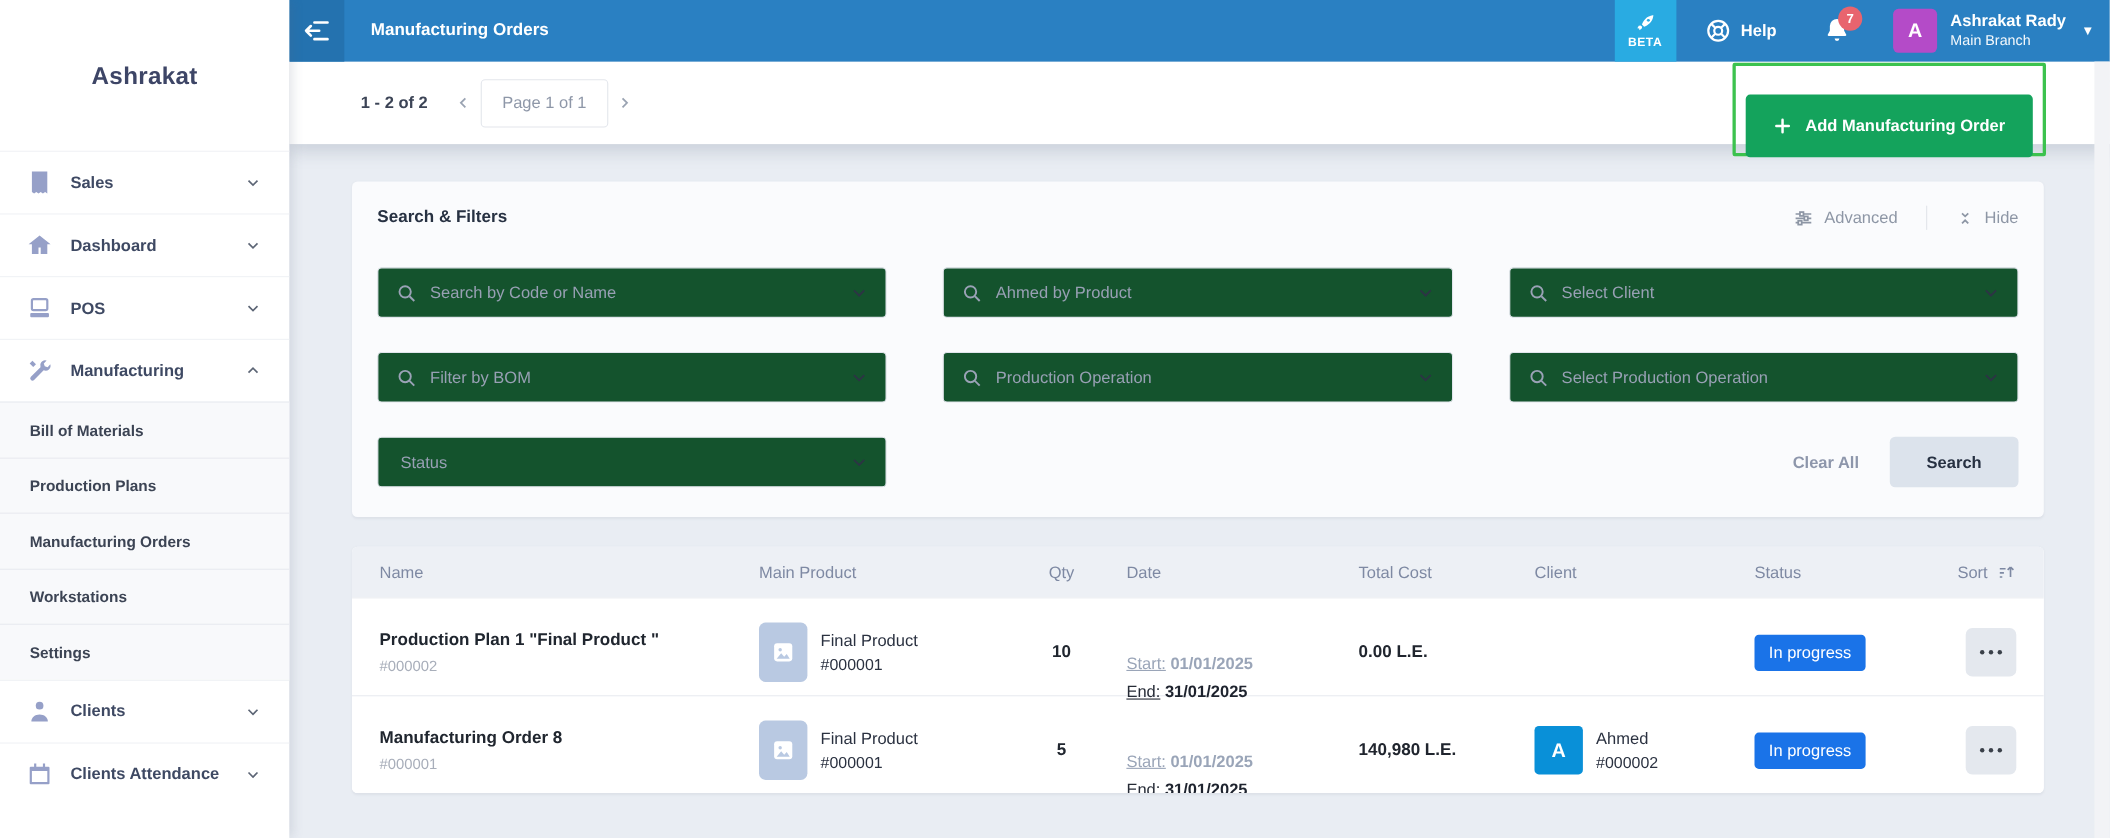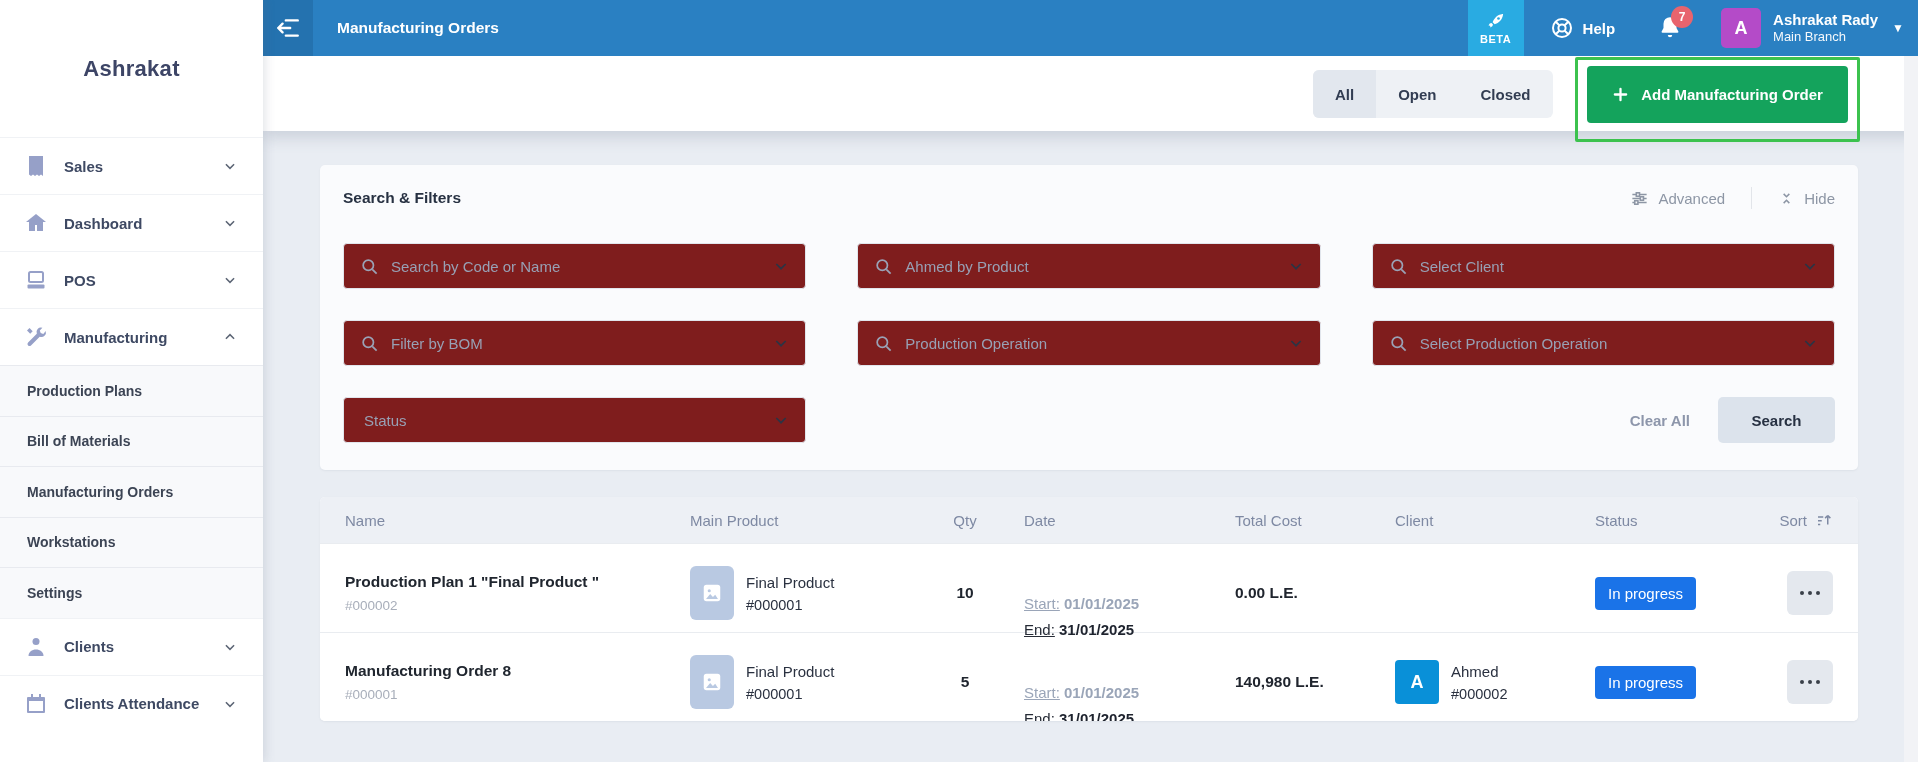--- a/index.html
+++ b/index.html
@@ -55,36 +55,36 @@
   .pg-prev { margin-left:18px; }
   .page-box { min-width:116px; height:44px; border:1px solid #e3e6ec; border-radius:4px; background:#fff;
               display:flex; align-items:center; justify-content:center; font-size:15px; color:#8e97a8; }
   .tabs { position:absolute; left:1050px; top:14px; height:48px; background:#eef1f5; border-radius:6px;
           display:flex; align-items:stretch; overflow:hidden; }
   .tab { padding:0 22px; display:flex; align-items:center; font-size:15px; font-weight:bold; color:#323d52; cursor:pointer; }
   .tab.active { background:#e2e7ee; }
 
   .add-outline { position:absolute; z-index:20; left:1312px; top:57px; width:285px; height:85px;
                  border:3px solid #3cc24e; border-radius:2px; background:transparent; }
-  .add-btn { position:absolute; left:9px; top:6px; width:261px; height:57px; background:#14a35c; border:none;
+  .add-btn { position:absolute; left:9px; top:26px; width:261px; height:57px; background:#14a35c; border:none;
              border-radius:4px; color:#fff; font-size:15px; font-weight:bold; font-family:inherit;
              display:flex; align-items:center; justify-content:center; gap:12px; cursor:pointer; }
 
   .content { padding:34px 60px 0 57px; }
 
   
   .filters-card { background:#fafbfd; border-radius:5px; padding:20px 23px 27px 23px; height:305px;
                   box-shadow:0 1px 2px rgba(120,130,150,.10); }
   .filters-head { display:flex; align-items:center; height:26px; margin-bottom:32px; }
   .filters-title { font-size:15.5px; font-weight:bold; color:#273142; }
   .filters-links { margin-left:auto; display:flex; align-items:center; color:#8d96a5; }
   .flink { display:flex; align-items:center; gap:9px; font-size:15px; cursor:pointer; }
   .flink-sep { width:1px; height:22px; background:#e2e5ea; margin:0 26px; }
   .fgrid { display:grid; grid-template-columns:repeat(3,1fr); column-gap:51px; row-gap:31px; }
-  .ffield { height:46px; background:#7f1d1d; border:1px solid #e1e5ec; border-radius:4px;
+  .ffield { height:46px; background:#14532d; border:1px solid #e1e5ec; border-radius:4px;
             display:flex; align-items:center; padding:0 16px; cursor:pointer; }
   .ffield .ph { font-size:15px; color:#98a0b4; margin-left:12px; flex:1; }
   .ffield .ph.no-icon { margin-left:4px; }
   .factions { display:flex; align-items:center; justify-content:flex-end; gap:28px; }
   .clear-all { font-size:15px; font-weight:bold; color:#8d96ab; cursor:pointer; }
   .search-btn { width:117px; height:46px; background:#dce3ec; border:none; border-radius:5px;
                 font-family:inherit; font-size:15px; font-weight:bold; color:#273142; cursor:pointer; }
 
   
   .table-card { margin-top:27px; background:#fff; border-radius:5px; overflow:hidden;
@@ -187,22 +187,22 @@
       </span>
       <span class="lbl">Manufacturing</span>
       <span class="chev">
         <svg viewBox="0 0 24 24" width="14" height="14" fill="none" stroke="#5c6575" stroke-width="2.6">
             <path d="M5 15l7-7 7 7"></path>
           </svg>
       </span>
     </div>
 
     <div class="submenu">
+      <div class="sub-item">Bill of Materials</div>
       <div class="sub-item">Production Plans</div>
-      <div class="sub-item">Bill of Materials</div>
       <div class="sub-item">Manufacturing Orders</div>
       <div class="sub-item">Workstations</div>
       <div class="sub-item">Settings</div>
     </div>
 
     <div class="nav-item">
       <span class="ic">
         <svg viewBox="0 0 24 24" width="24" height="24" fill="#96a0c8">
             <circle cx="12" cy="6.5" r="3.5"></circle>
             <path d="M4.5 21c0-4 3.4-6.5 7.5-6.5s7.5 2.5 7.5 6.5h-15z"></path>
@@ -282,26 +282,35 @@
           <span class="user-txt">
             <div class="user-name">Ashrakat Rady</div>
             <div class="user-branch">Main Branch</div>
           </span>
           <span class="user-caret">▼</span>
         </div>
       </div>
     </header>
 
     <div class="subheader">
-
-      <div class="tabs">
-        <div class="tab active">All</div>
-        <div class="tab">Open</div>
-        <div class="tab">Closed</div>
+      <div class="pagination">
+        <span class="range-text">1 - 2 of 2</span>
+        <span class="pg-btn pg-prev">
+          <svg viewBox="0 0 24 24" width="15" height="15" fill="none" stroke="#9aa3b2" stroke-width="2.6">
+              <path d="M14.5 5.5 8 12l6.5 6.5"></path>
+            </svg>
+        </span>
+        <span class="page-box">Page 1 of 1</span>
+        <span class="pg-btn">
+          <svg viewBox="0 0 24 24" width="15" height="15" fill="none" stroke="#9aa3b2" stroke-width="2.6">
+              <path d="M9.5 5.5 16 12l-6.5 6.5"></path>
+            </svg>
+        </span>
       </div>
+
     </div>
 
     <div class="add-outline">
       <button class="add-btn">
         <span>
           <svg viewBox="0 0 24 24" width="17" height="17" fill="none" stroke="#fff" stroke-width="3.2" stroke-linecap="round">
               <path d="M12 4v16M4 12h16"></path>
             </svg>
         </span>
         <span>Add Manufacturing Order</span>

